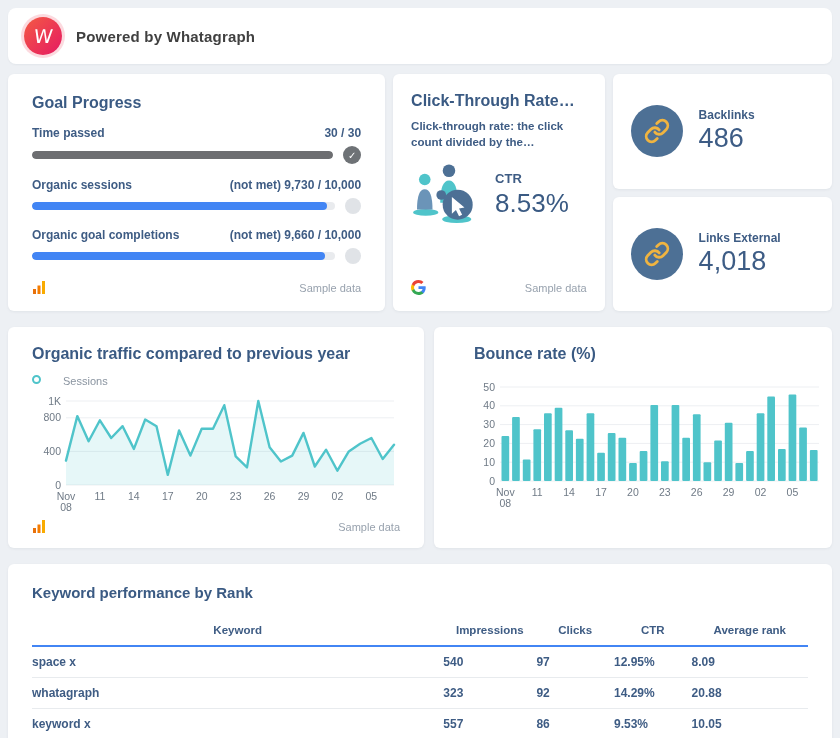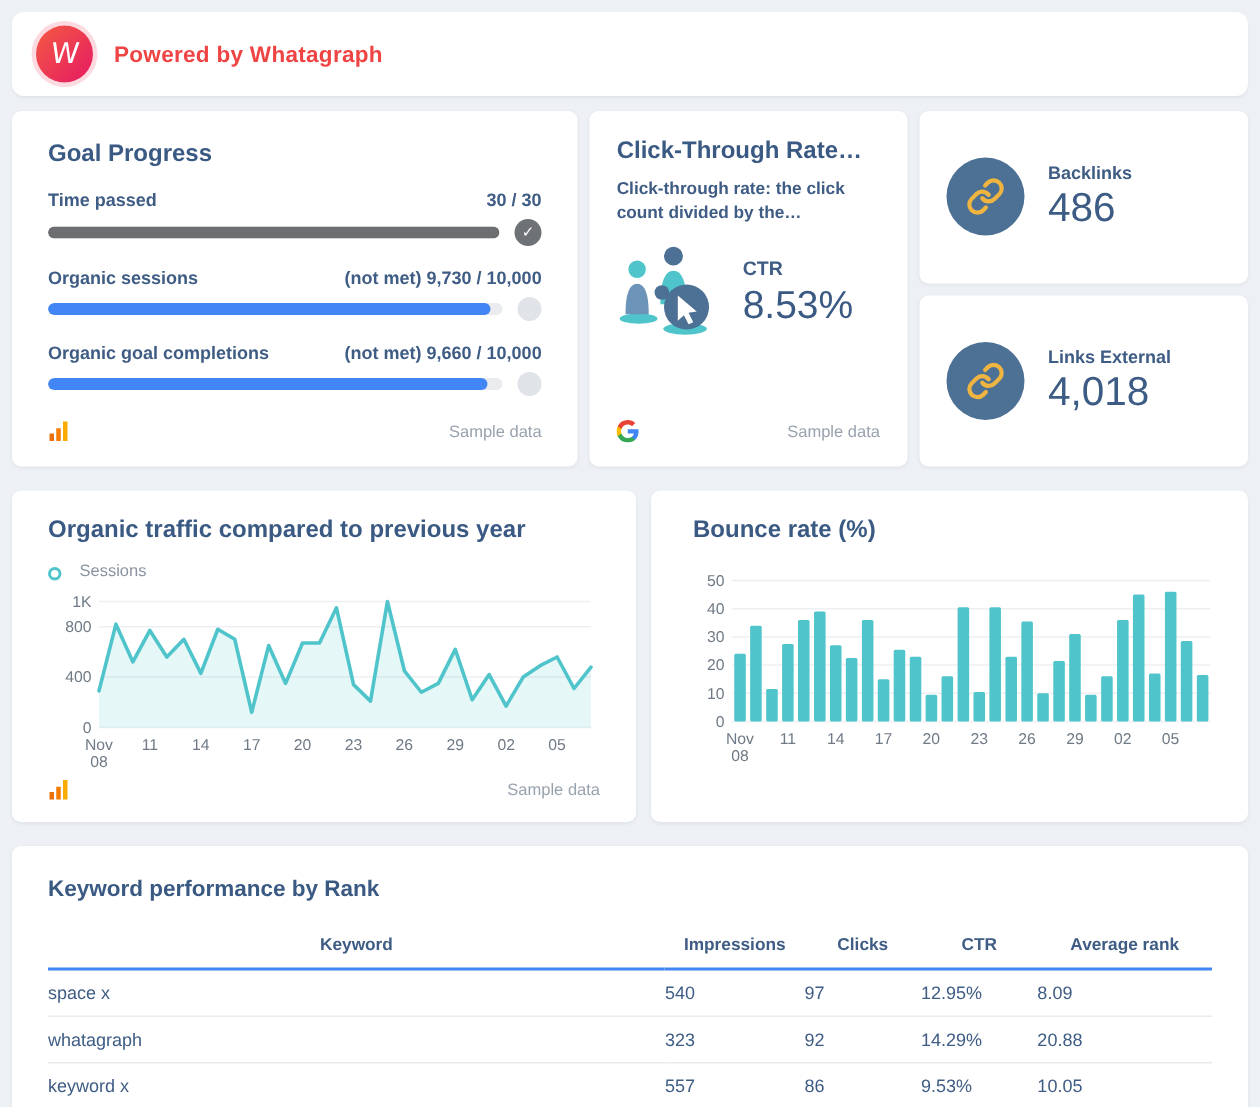--- a/index.html
+++ b/index.html
@@ -15,21 +15,21 @@
     box-shadow:0 1px 2px rgba(16,30,54,.05);
   }
   .logo{
     width:38px;height:38px;border-radius:50%;
     background:linear-gradient(135deg,#f25447 10%,#e7205f 90%);
     box-shadow:0 0 0 3px rgba(240,85,110,.22);
     display:flex;align-items:center;justify-content:center;
     color:#fff;font-size:19px;font-weight:400;transform:none;
   }
   .logo span{display:block;transform:skewX(-6deg);font-family:"DejaVu Sans",sans-serif}
-  .brand{margin-left:14px;font-size:15px;font-weight:bold;color:#ef4444;letter-spacing:.2px}
+  .brand{margin-left:14px;font-size:15px;font-weight:bold;color:#404040;letter-spacing:.2px}
 
   .row{display:flex;margin:0 8px}
   .row1{margin-top:10px;gap:8px}
   .row2{margin-top:16px;gap:10px}
 
   .card{
     background:#fff;border-radius:6px;box-sizing:border-box;
     box-shadow:0 1px 3px rgba(25,39,58,.06);
   }
 
@@ -56,35 +56,35 @@
 
   
   .stat-col{width:240px;display:flex;flex-direction:column;gap:8px}
   .stat-card{flex:1;display:flex;align-items:center;padding:16px 18px;gap:16px}
   .icon-circle{width:52px;height:52px;border-radius:50%;background:#4d7095;display:flex;align-items:center;justify-content:center;flex:0 0 auto}
   .stat-label{font-size:12px;font-weight:bold;color:#3e5c84}
   .stat-value{font-size:27px;color:#3d5c85;margin-top:1px}
 
   
   .chart-card-l{width:464px;padding:18px 24px 14px;display:flex;flex-direction:column}
-  .chart-card-r{width:398px;padding:18px 28px 14px;display:flex;flex-direction:column}
-  .legend{display:flex;align-items:flex-end;gap:12px;margin-top:12px}
+  .chart-card-r{width:398px;padding:18px 40px 14px;display:flex;flex-direction:column}
+  .legend{display:flex;align-items:flex-start;gap:22px;margin-top:12px}
   .legend-ring{width:9px;height:9px;border-radius:50%;border:2.5px solid #4fc4ca;box-sizing:border-box;background:#fff}
   .legend-label{font-size:11px;color:#8a94a0}
   .chart-svg{display:block;margin-top:8px}
 
   
   .table-card{margin:16px 8px 0;padding:20px 24px;min-height:260px}
   .kw-table{width:100%;border-collapse:collapse;margin-top:14px}
   .kw-table th{
     text-align:center;font-size:11.5px;font-weight:bold;color:#3e5c84;
     padding:9px 0;border-bottom:2px solid #4285f4;
   }
   .kw-table td{
-    font-size:12px;font-weight:normal;color:#3e5c84;
+    font-size:12px;font-weight:bold;color:#3e5c84;
     padding:8px 0;border-bottom:1px solid #e8ebee;
   }
 </style>
 </head>
 <body>
 
 <header class="topbar">
   <div class="logo">
     <span>W</span>
   </div>

